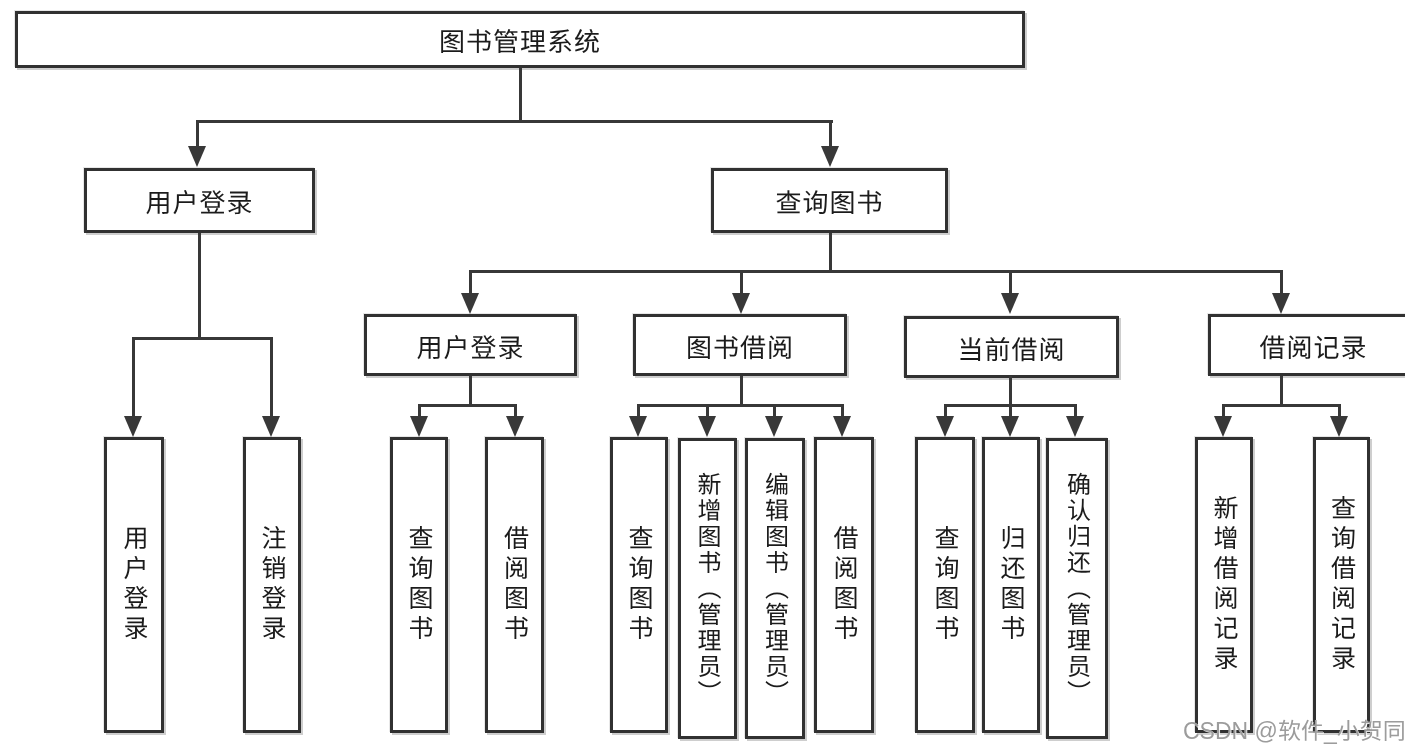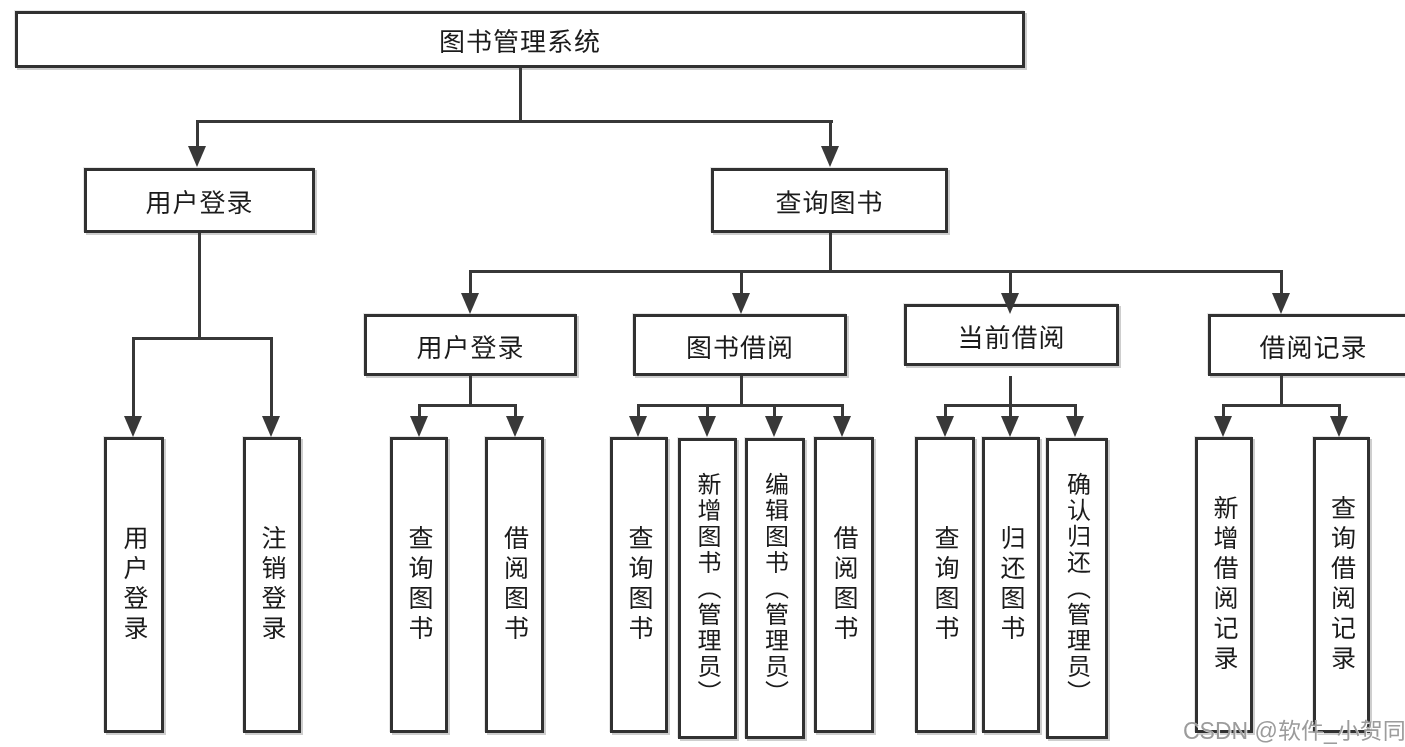--- a/index.html
+++ b/index.html
@@ -67,21 +67,21 @@
   <div class="box hbox" style="left:711px;top:168px;width:237px;height:65px;">
     <span>查询图书</span>
   </div>
 
   <div class="box hbox" style="left:364px;top:314px;width:213px;height:62px;">
     <span>用户登录</span>
   </div>
   <div class="box hbox" style="left:633px;top:314px;width:214px;height:62px;">
     <span>图书借阅</span>
   </div>
-  <div class="box hbox" style="left:904px;top:304px;width:215px;height:62px;">
+  <div class="box hbox" style="left:904px;top:316px;width:215px;height:62px;">
     <span>当前借阅</span>
   </div>
   <div class="box hbox" style="left:1208px;top:314px;width:211px;height:62px;">
     <span>借阅记录</span>
   </div>
 
   <div class="box vbox" style="left:104px;top:437px;width:60px;height:296px;">
     <span class="vlabel">用户登录</span>
   </div>
   <div class="box vbox" style="left:243px;top:437px;width:58px;height:296px;">

